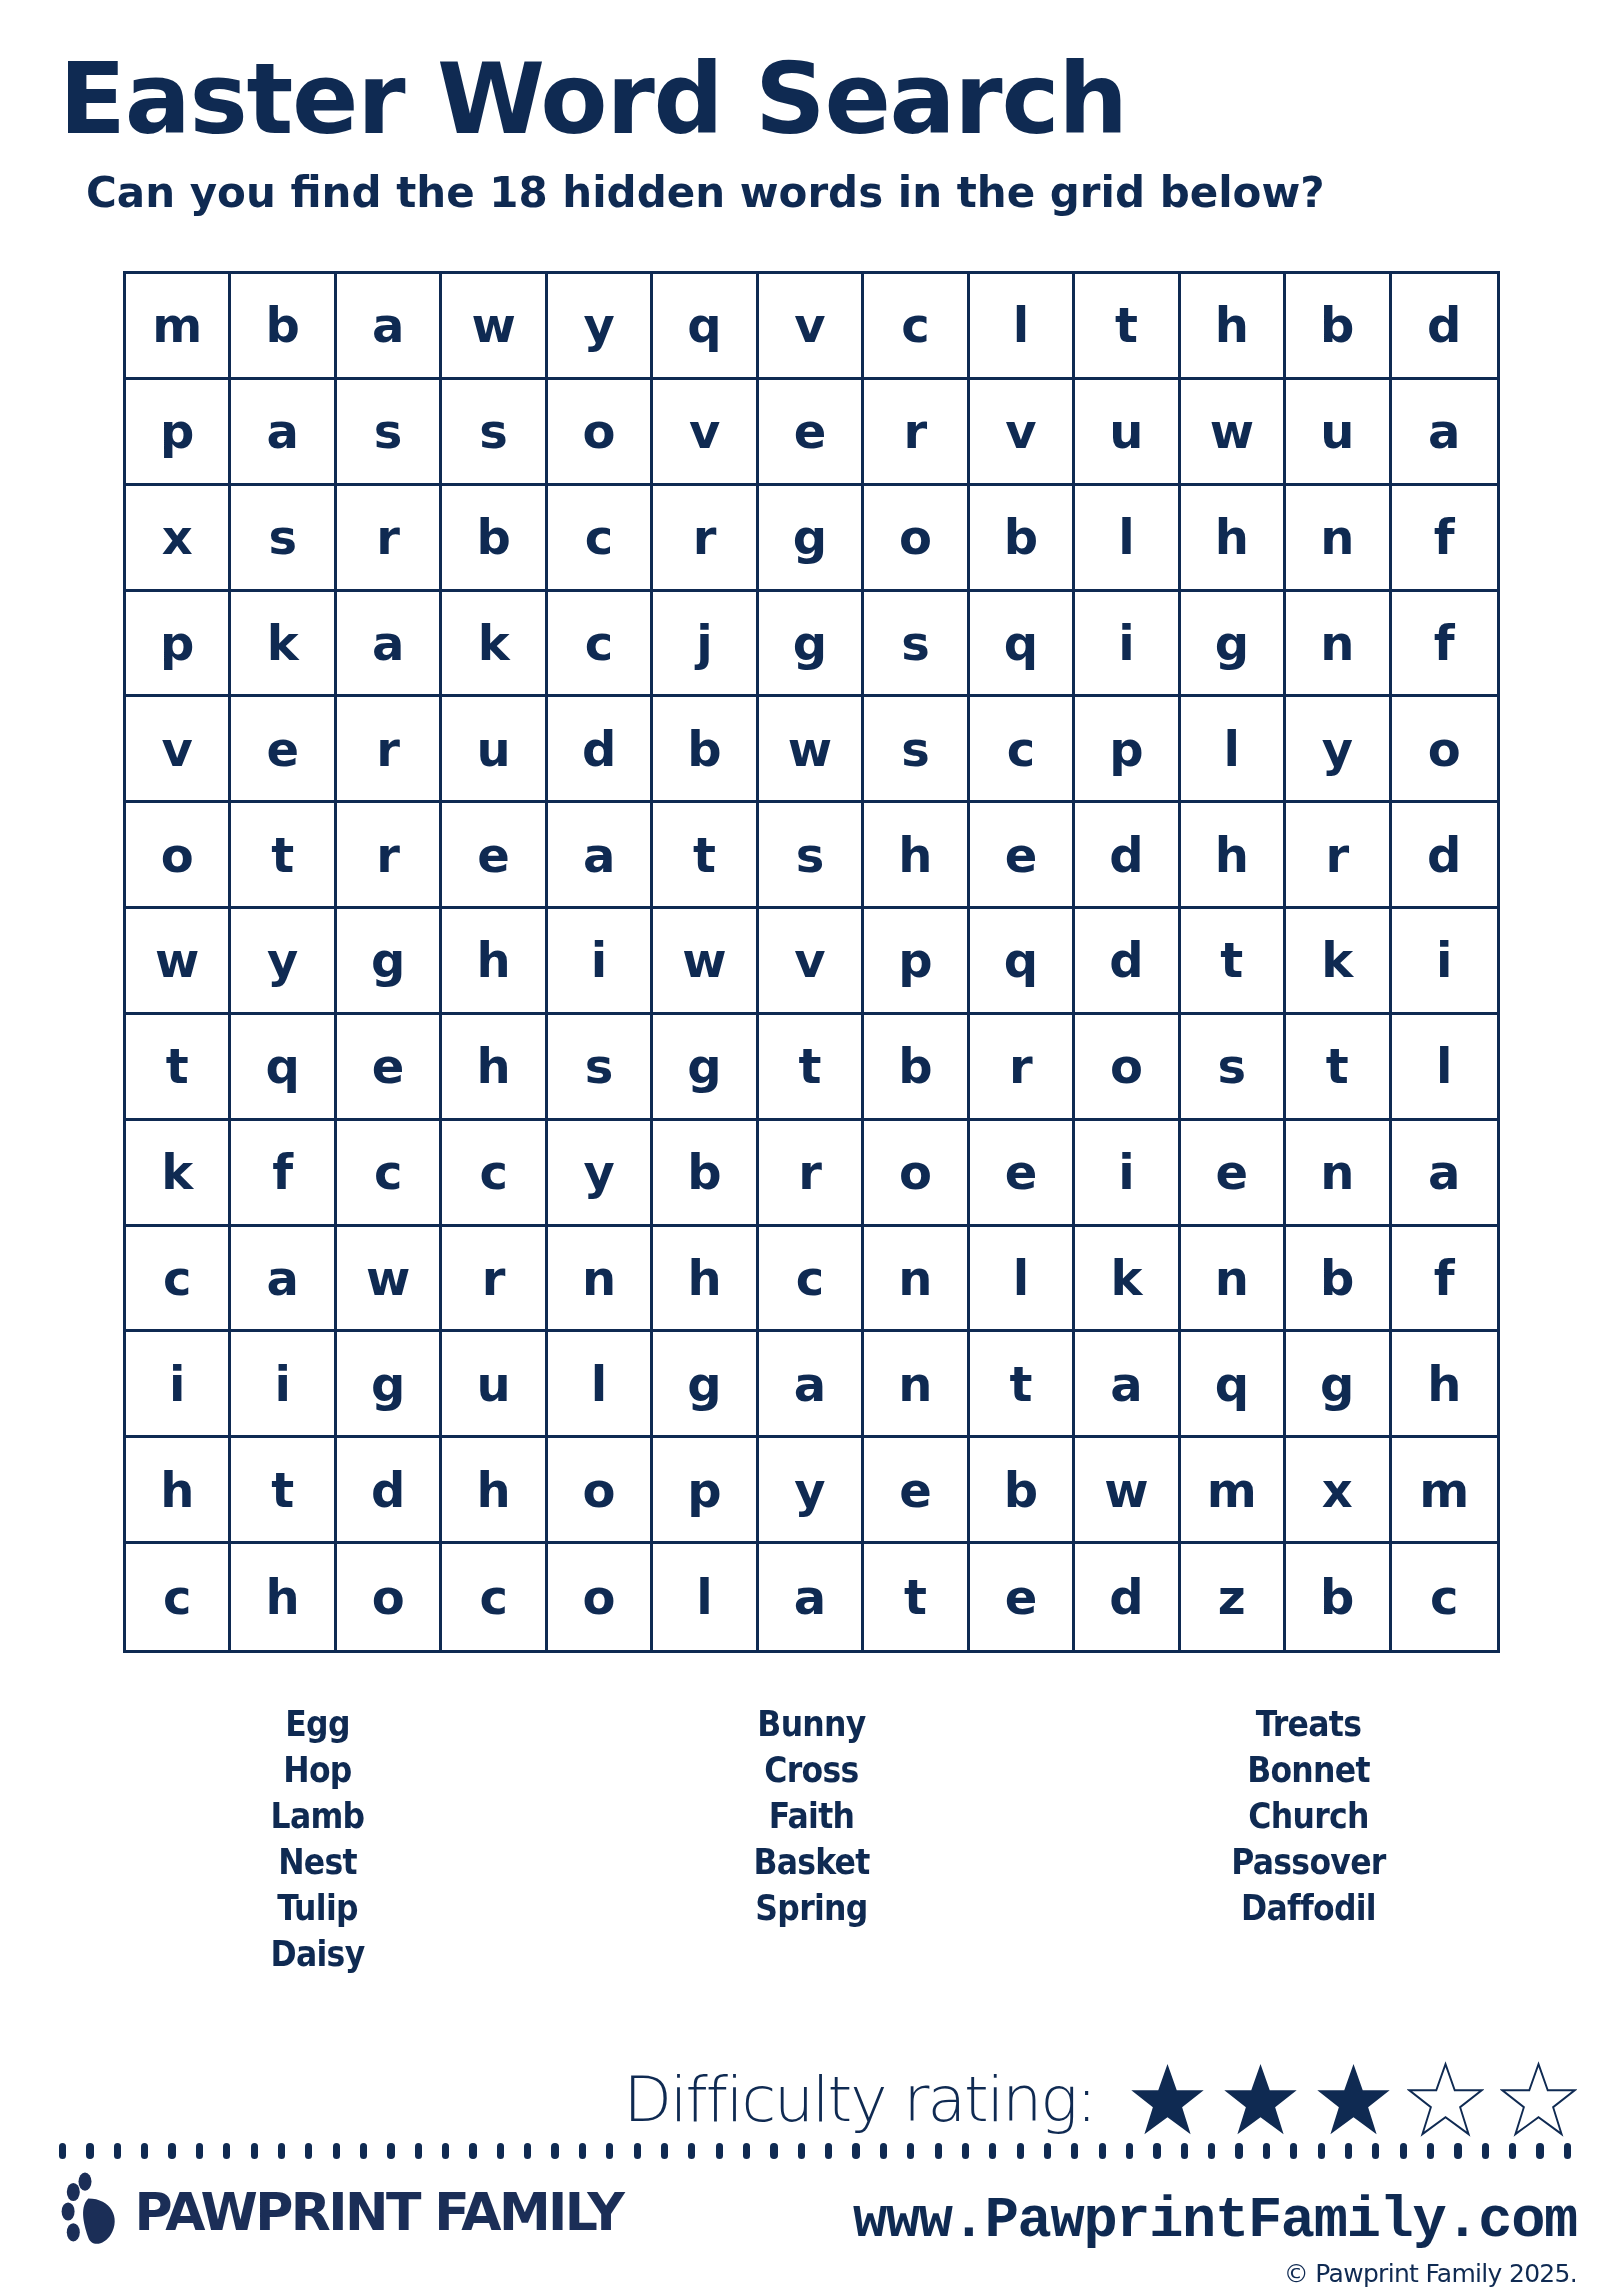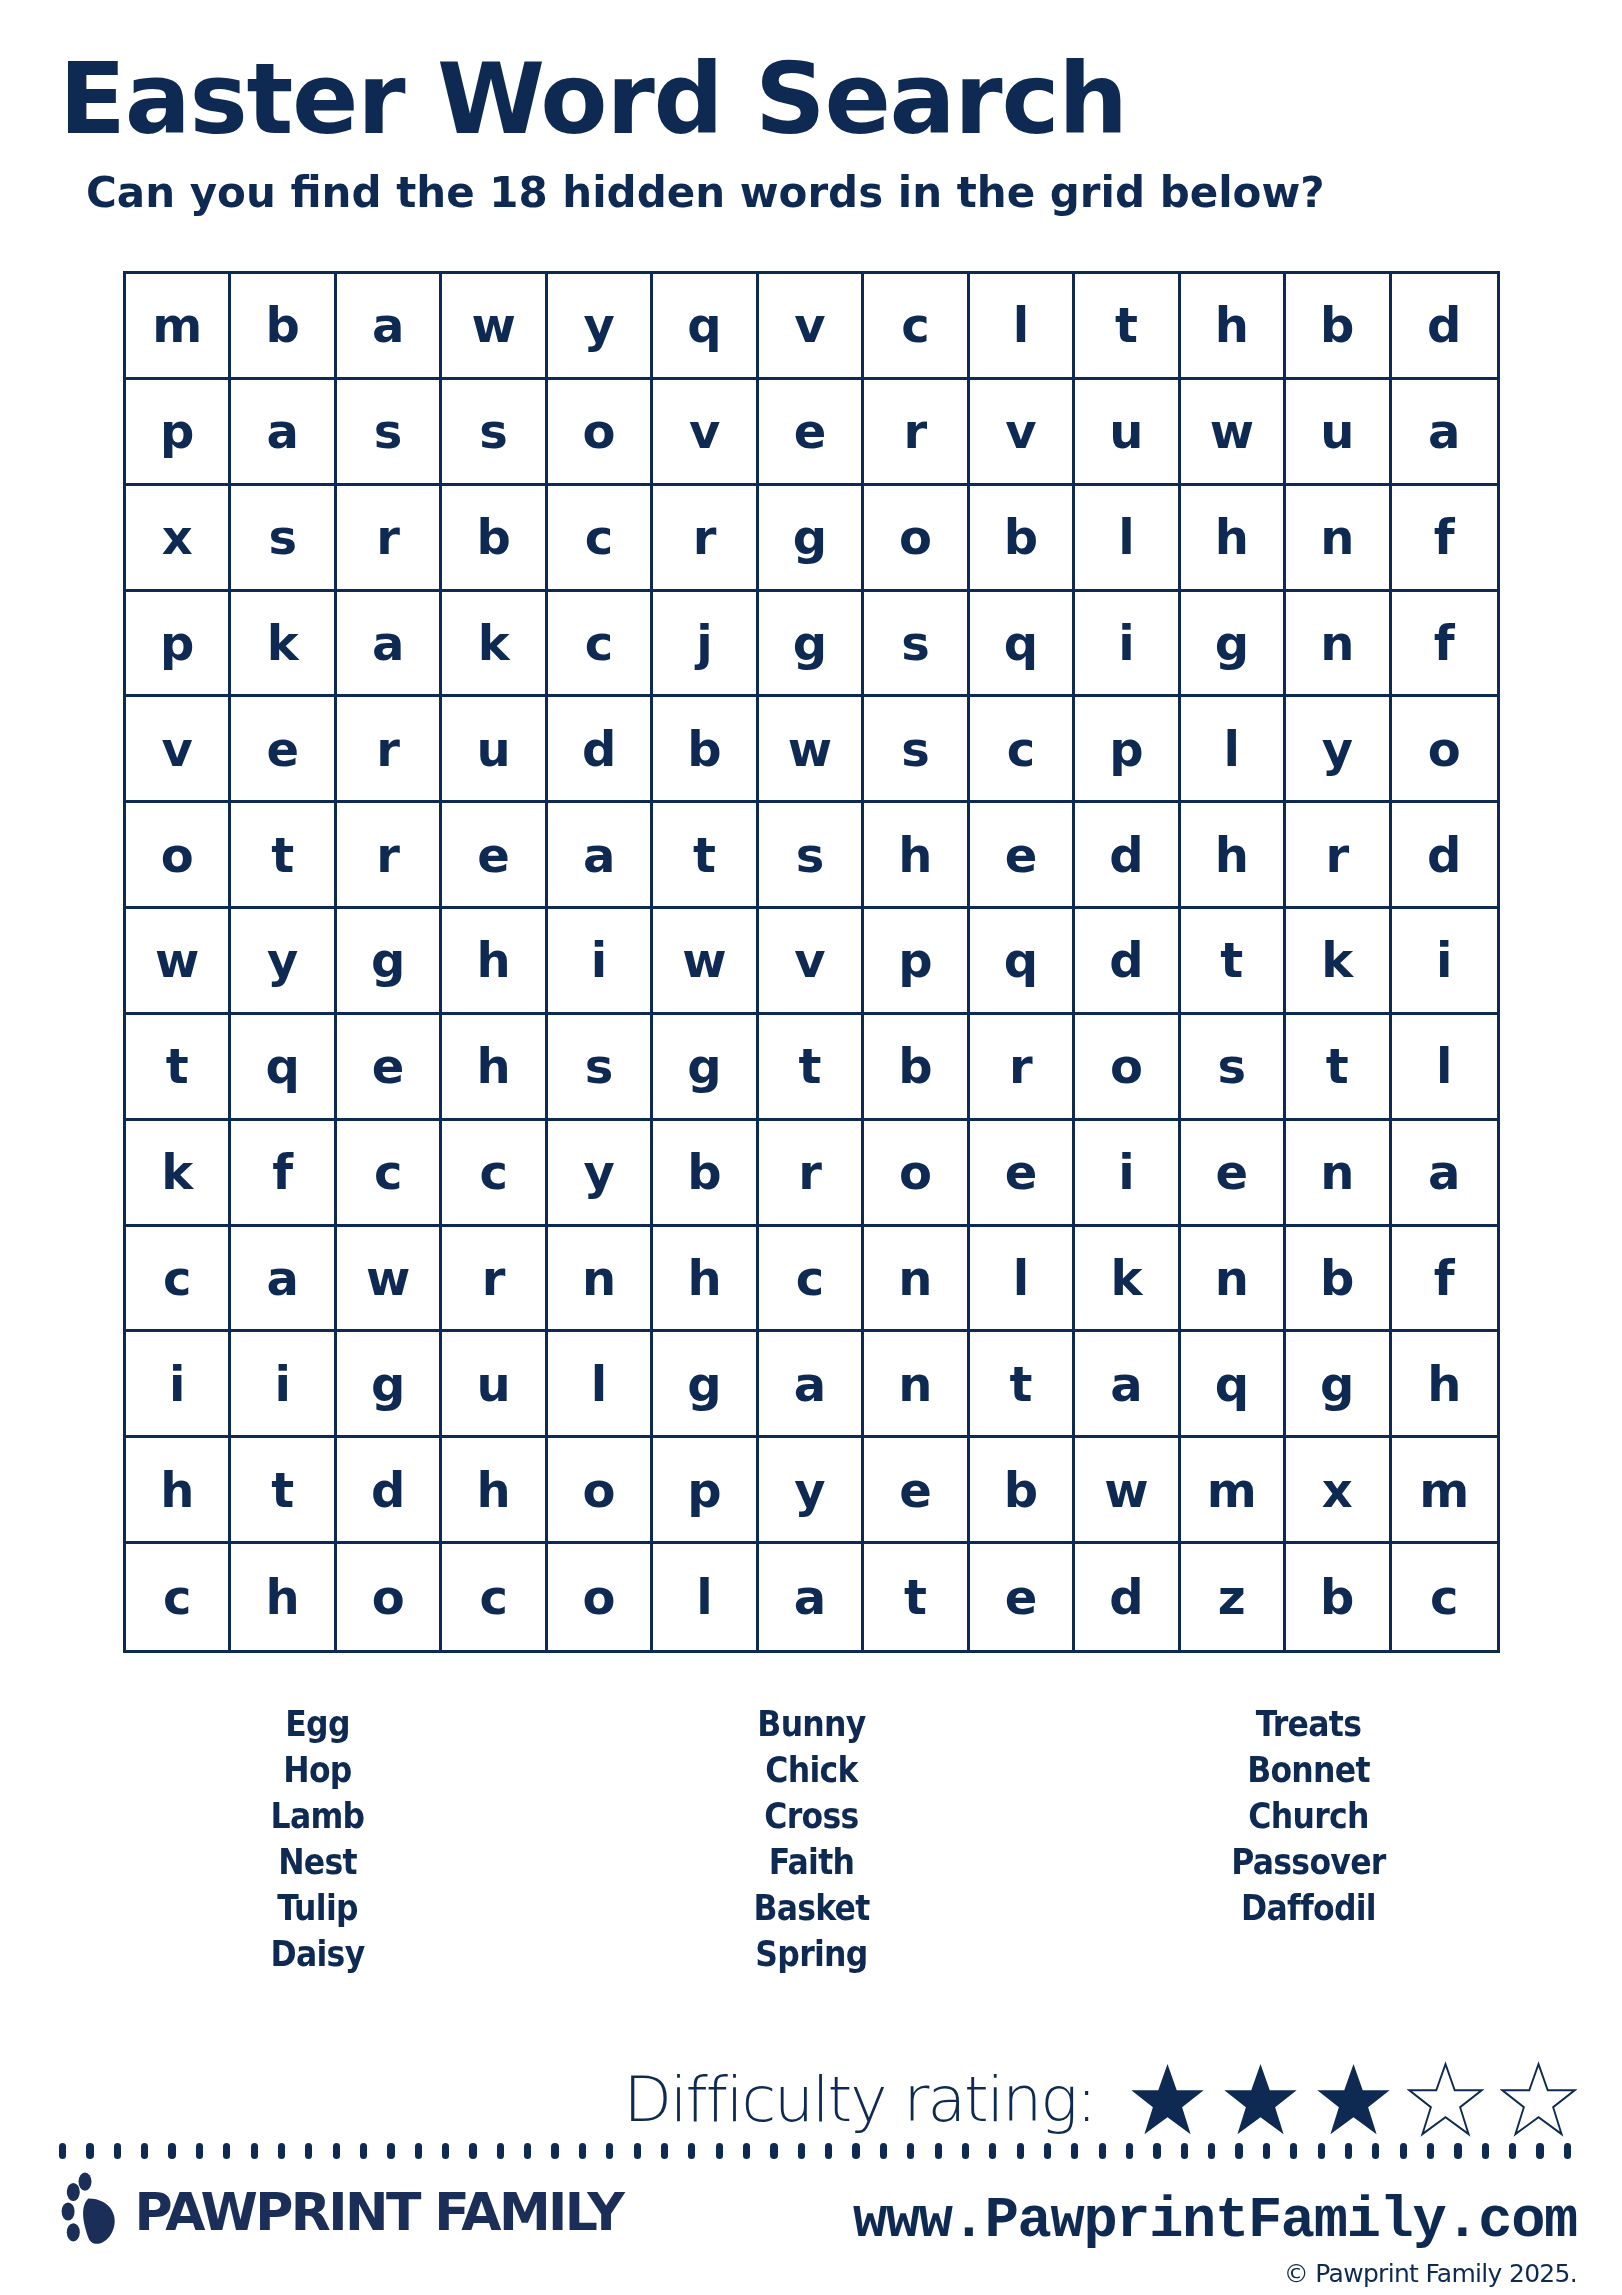--- a/index.html
+++ b/index.html
@@ -219,21 +219,20 @@
   <div class="word-col" style="left:154px;">
     <div class="word">Egg</div>
     <div class="word">Hop</div>
     <div class="word">Lamb</div>
     <div class="word">Nest</div>
     <div class="word">Tulip</div>
     <div class="word">Daisy</div>
   </div>
   <div class="word-col" style="left:648px;">
     <div class="word">Bunny</div>
-    <div class="word">Chick</div>
     <div class="word">Cross</div>
     <div class="word">Faith</div>
     <div class="word">Basket</div>
     <div class="word">Spring</div>
   </div>
   <div class="word-col" style="left:1145px;">
     <div class="word">Treats</div>
     <div class="word">Bonnet</div>
     <div class="word">Church</div>
     <div class="word">Passover</div>

